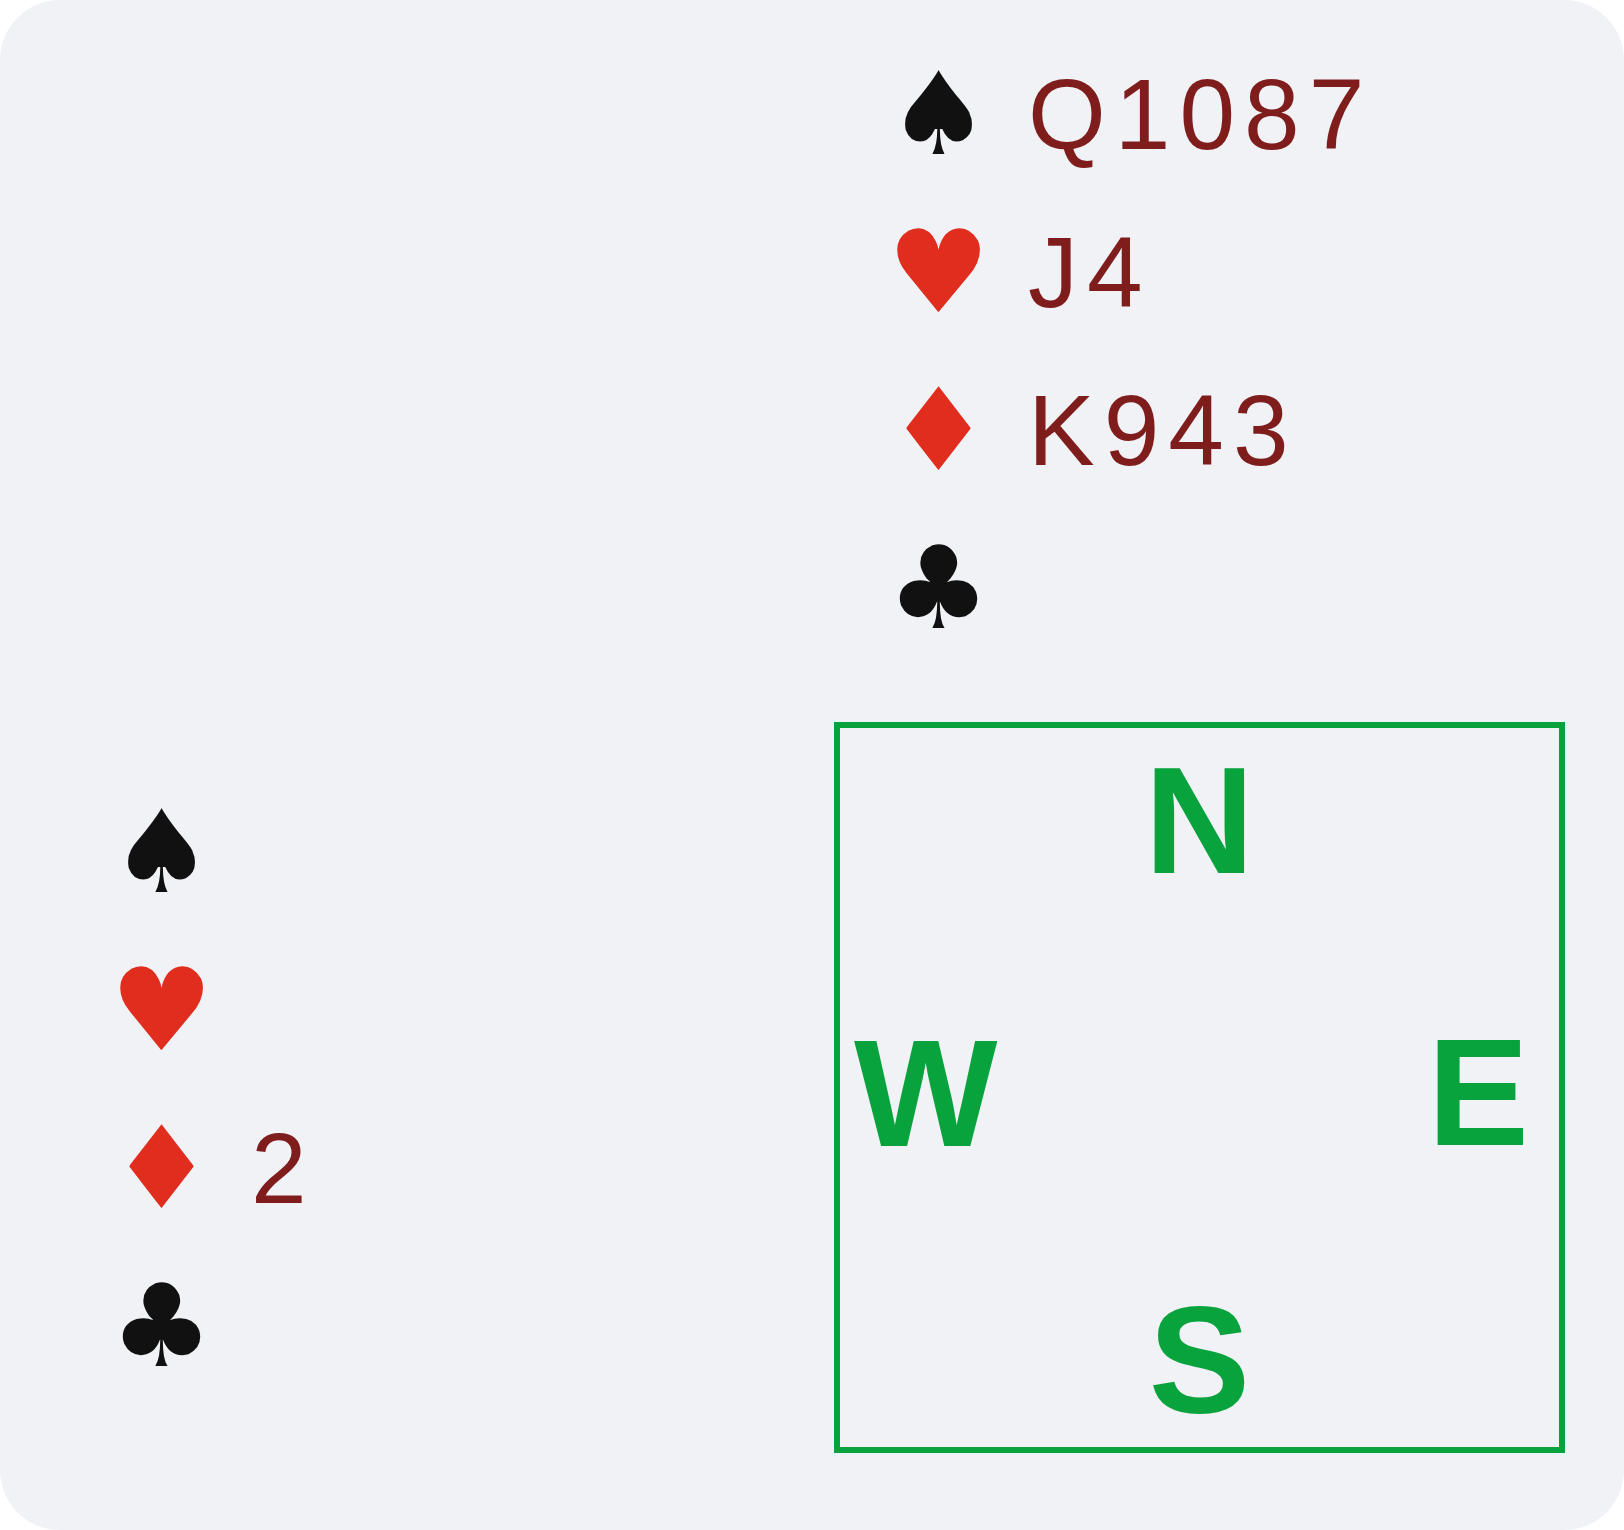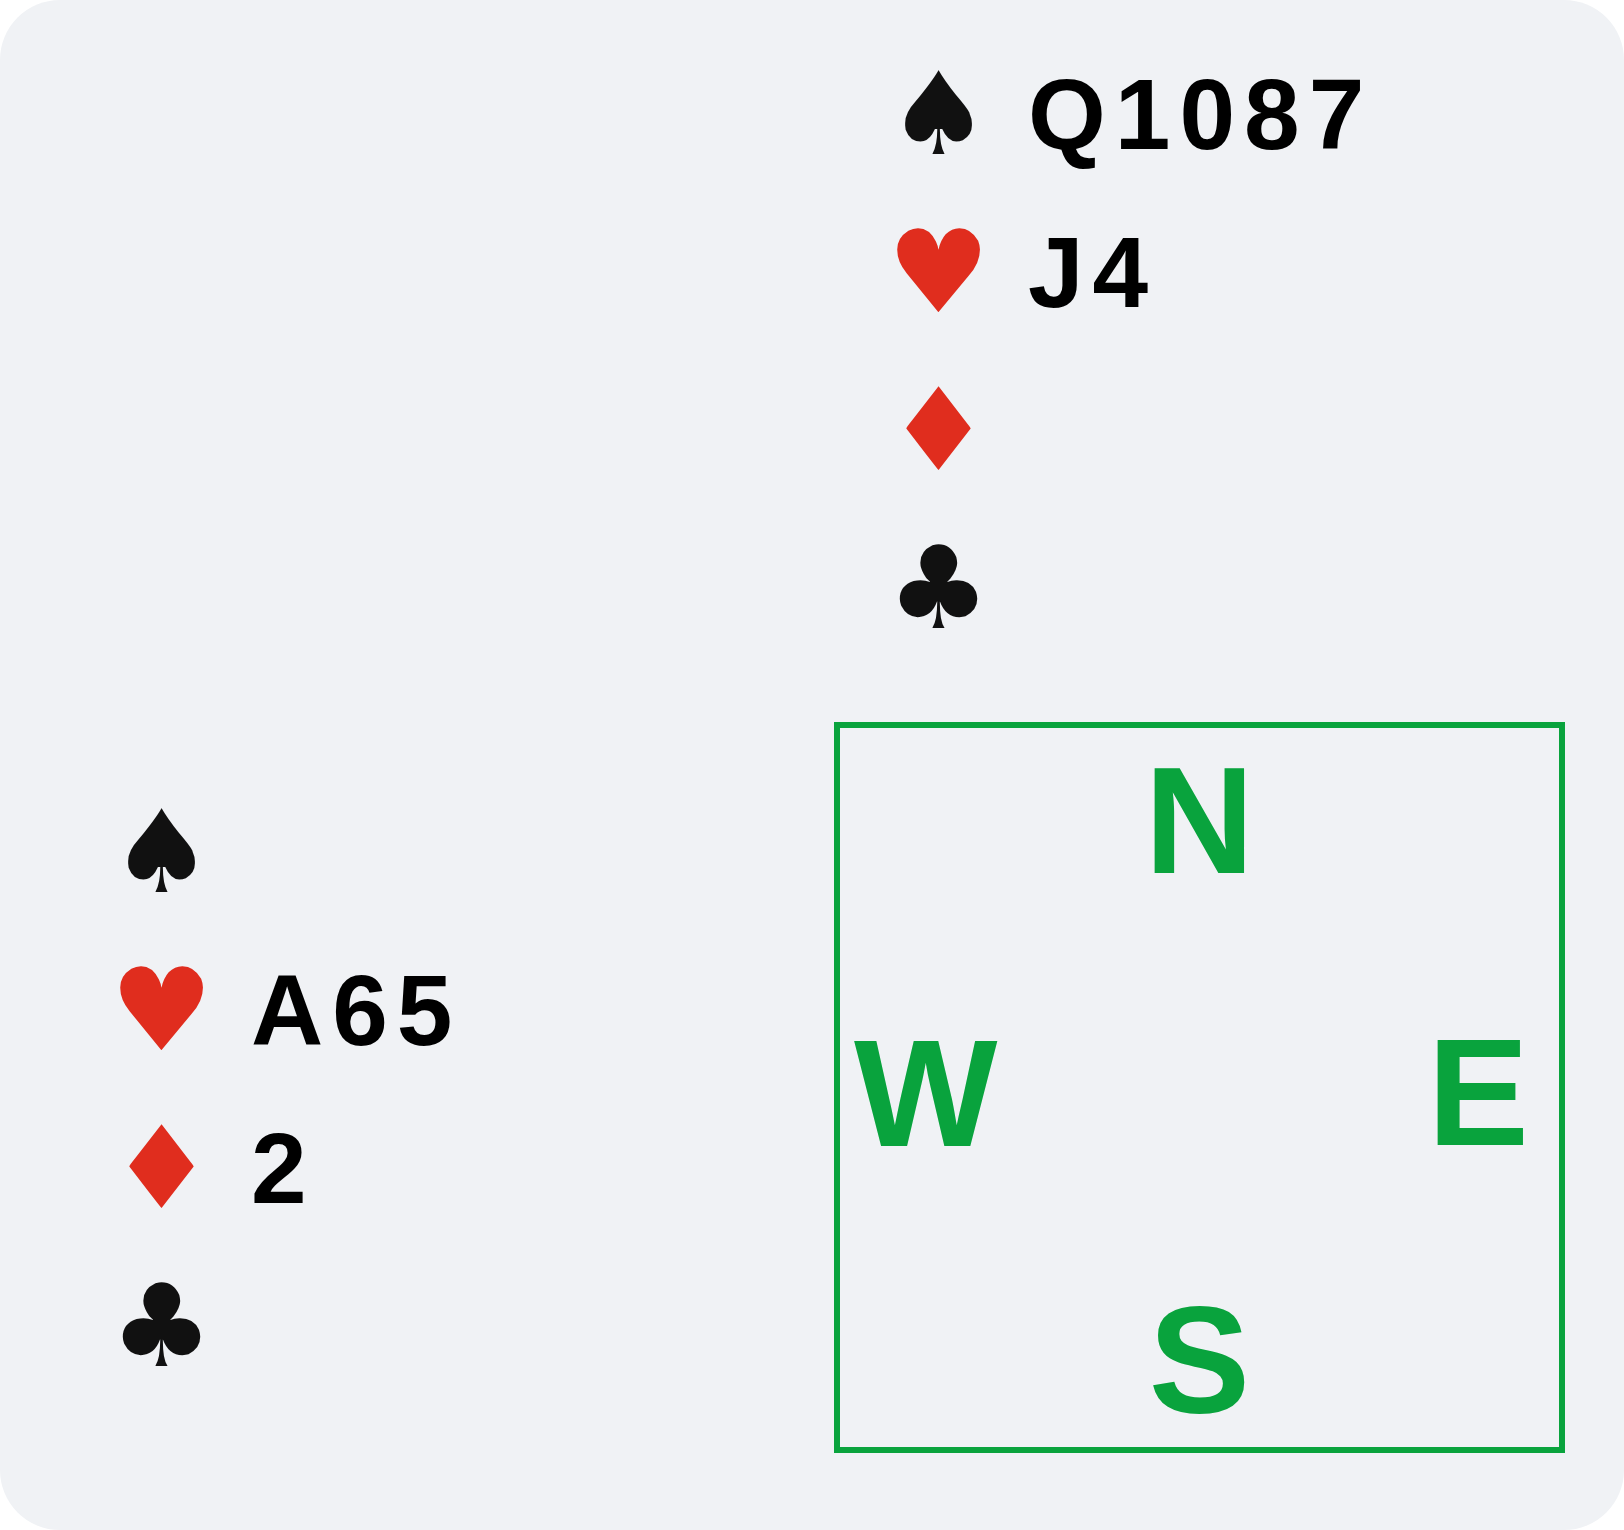--- a/index.html
+++ b/index.html
@@ -30,24 +30,24 @@
     width: 141px;
     flex: 0 0 141px;
     font-family: "DejaVu Sans", sans-serif;
     font-size: 115px;
     line-height: 1;
   }
   .suit-black { color: #111111; }
   .suit-red   { color: #e02d1e; }
   .cards {
     font-size: 100px;
-    font-weight: 700;
+    font-weight: 400;
     letter-spacing: 0.09em;
     line-height: 1;
-    color: #000000;
+    color: #7f1d1d;
     white-space: nowrap;
   }
   .compass {
     position: absolute;
     left: 834px;
     top: 722px;
     width: 731px;
     height: 731px;
     box-sizing: border-box;
     border: 6px solid #09a33d;
@@ -73,33 +73,33 @@
     <div class="suit-row">
       <span class="suit-icon suit-black">♠</span>
       <span class="cards">Q1087</span>
     </div>
     <div class="suit-row">
       <span class="suit-icon suit-red">♥</span>
       <span class="cards">J4</span>
     </div>
     <div class="suit-row">
       <span class="suit-icon suit-red">♦</span>
+      <span class="cards">K943</span>
     </div>
     <div class="suit-row">
       <span class="suit-icon suit-black">♣</span>
     </div>
   </div>
 
   <div class="hand hand-west">
     <div class="suit-row">
       <span class="suit-icon suit-black">♠</span>
     </div>
     <div class="suit-row">
       <span class="suit-icon suit-red">♥</span>
-      <span class="cards">A65</span>
     </div>
     <div class="suit-row">
       <span class="suit-icon suit-red">♦</span>
       <span class="cards">2</span>
     </div>
     <div class="suit-row">
       <span class="suit-icon suit-black">♣</span>
     </div>
   </div>
 

